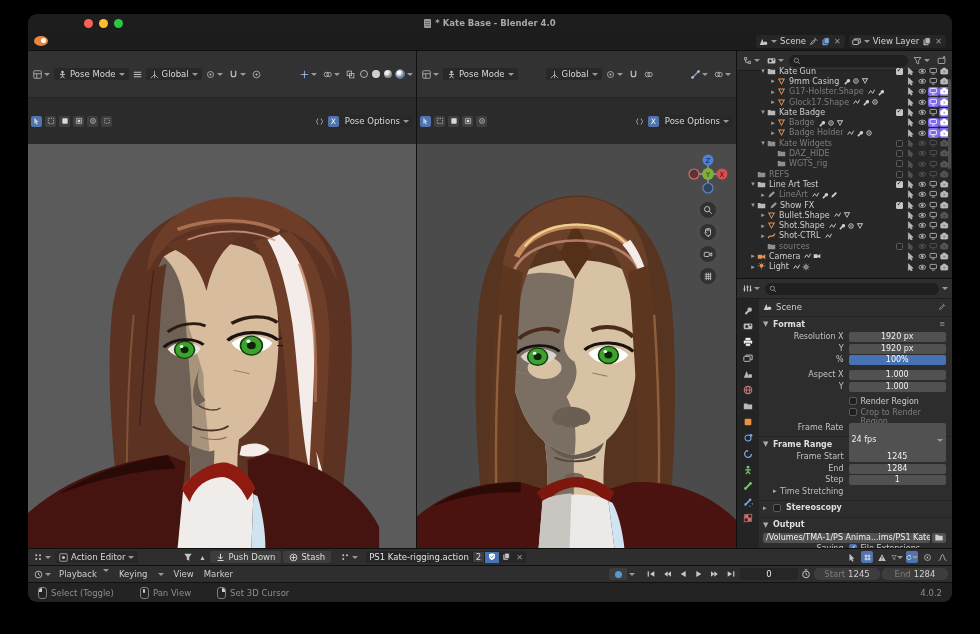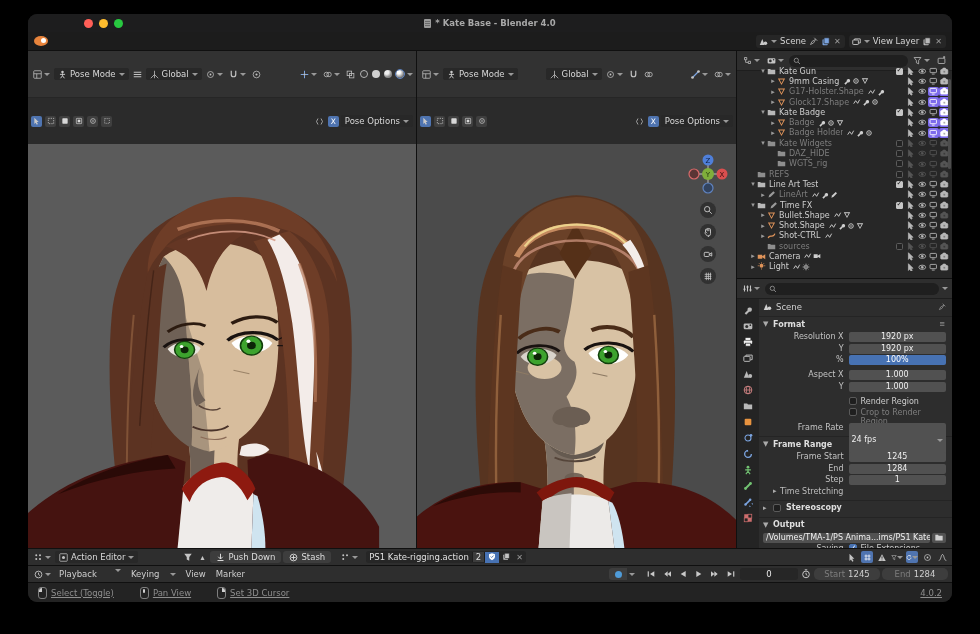--- a/index.html
+++ b/index.html
@@ -131,21 +131,21 @@
   .icob{width:12px;height:12px;display:inline-flex;align-items:center;justify-content:center;border-radius:2px;color:#c4c4c4;font-size:8px;}
   .icob.blue{background:#4f74b0;color:#fff;}
   .transport{display:flex;align-items:center;gap:1px;margin-left:6px;}
   .tbtn{width:15px;height:12px;display:flex;align-items:center;justify-content:center;border-radius:2px;}
   .tbtn svg{width:10px;height:8px;fill:#c9c9c9;}
   .recbtn{width:18px;height:12px;background:#3d3d3d;border-radius:3px 0 0 3px;display:flex;align-items:center;justify-content:center;}
   .recdot{width:7px;height:7px;border-radius:50%;background:#4f9bd8;}
   .framefield{width:58px;height:12px;background:#262626;border-radius:3px;color:#e8e8e8;text-align:center;line-height:12px;}
   .rangefield{width:66px;height:12px;background:#3d3d3d;border-radius:5px;color:#cfcfcf;display:flex;align-items:center;justify-content:center;gap:3px;}
   
-  .statusbar{height:19px;background:#232323;border-top:1px solid #101010;display:flex;align-items:center;gap:26px;padding:0 10px;flex:none;color:#8e8e8e;text-decoration:underline;}
+  .statusbar{height:19px;background:#232323;border-top:1px solid #101010;display:flex;align-items:center;gap:26px;padding:0 10px;flex:none;color:#8e8e8e;}
   .hint{display:flex;align-items:center;gap:4px;}
   .mi{width:7px;height:10px;border:1px solid #7f7f7f;border-radius:3px;position:relative;display:inline-block;}
   .mi::before{content:"";position:absolute;background:#cfcfcf;}
   .mi[data-btn="left"]::before{left:0;top:0;width:3px;height:4px;border-radius:3px 0 0 0;}
   .mi[data-btn="middle"]::before{left:2.5px;top:1px;width:1.5px;height:4px;border-radius:1px;}
   .mi[data-btn="right"]::before{right:0;top:0;width:3px;height:4px;border-radius:0 3px 0 0;}
   .version{margin-left:auto;color:#8e8e8e;}
 </style>
 </head>
 <body>
@@ -1236,21 +1236,21 @@
               </div>
               <div class="orow">
                 <span class="ind" data-i="0"></span>
                 <span class="ar" data-st="down"></span>
                 <svg class="oi" viewBox="0 0 12 12" style="color:#c9c9c9">
                   <use href="#i-col"></use>
                 </svg>
                 <svg class="oi oi2" viewBox="0 0 12 12" data-has="#i-gp" style="color:#9a9a9a">
                   <use href="#i-gp"></use>
                 </svg>
-                <span class="olbl">Time FX</span>
+                <span class="olbl">Show FX</span>
                 <span class="otr">
                   
                 </span>
                 <span class="cb" data-st="on"></span>
                 <span class="tgl" data-st="on">
                   <svg viewBox="0 0 12 12">
                     <use href="#t-sel"></use>
                   </svg>
                 </span>
                 <span class="tgl" data-st="on">
@@ -1817,21 +1817,21 @@
     </div>
 
     <div class="timelinebar">
       <span class="hbtn">
         <svg viewBox="0 0 12 12">
             <circle cx="6" cy="6" r="4.5" fill="none" stroke="#c4c4c4" stroke-width="1.2"></circle>
             <path d="M6,3.5V6l2,1.5" stroke="#c4c4c4" fill="none" stroke-width="1.2"></path>
           </svg>
         <span class="chev"></span>
         </span>
-      <span class="hmenu" style="display:inline-flex;gap:18px">
+      <span class="hmenu" style="display:inline-flex;gap:6px">
         <span>Playback</span>
           <span class="chev"></span>
         </span>
       <span class="hmenu" style="display:inline-flex;align-items:center;gap:10px">
         <span>Keying</span>
           <span class="chev"></span>
         </span>
       <span class="hmenu">View</span>
       <span class="hmenu">Marker</span>
       <span style="flex:1"></span>

